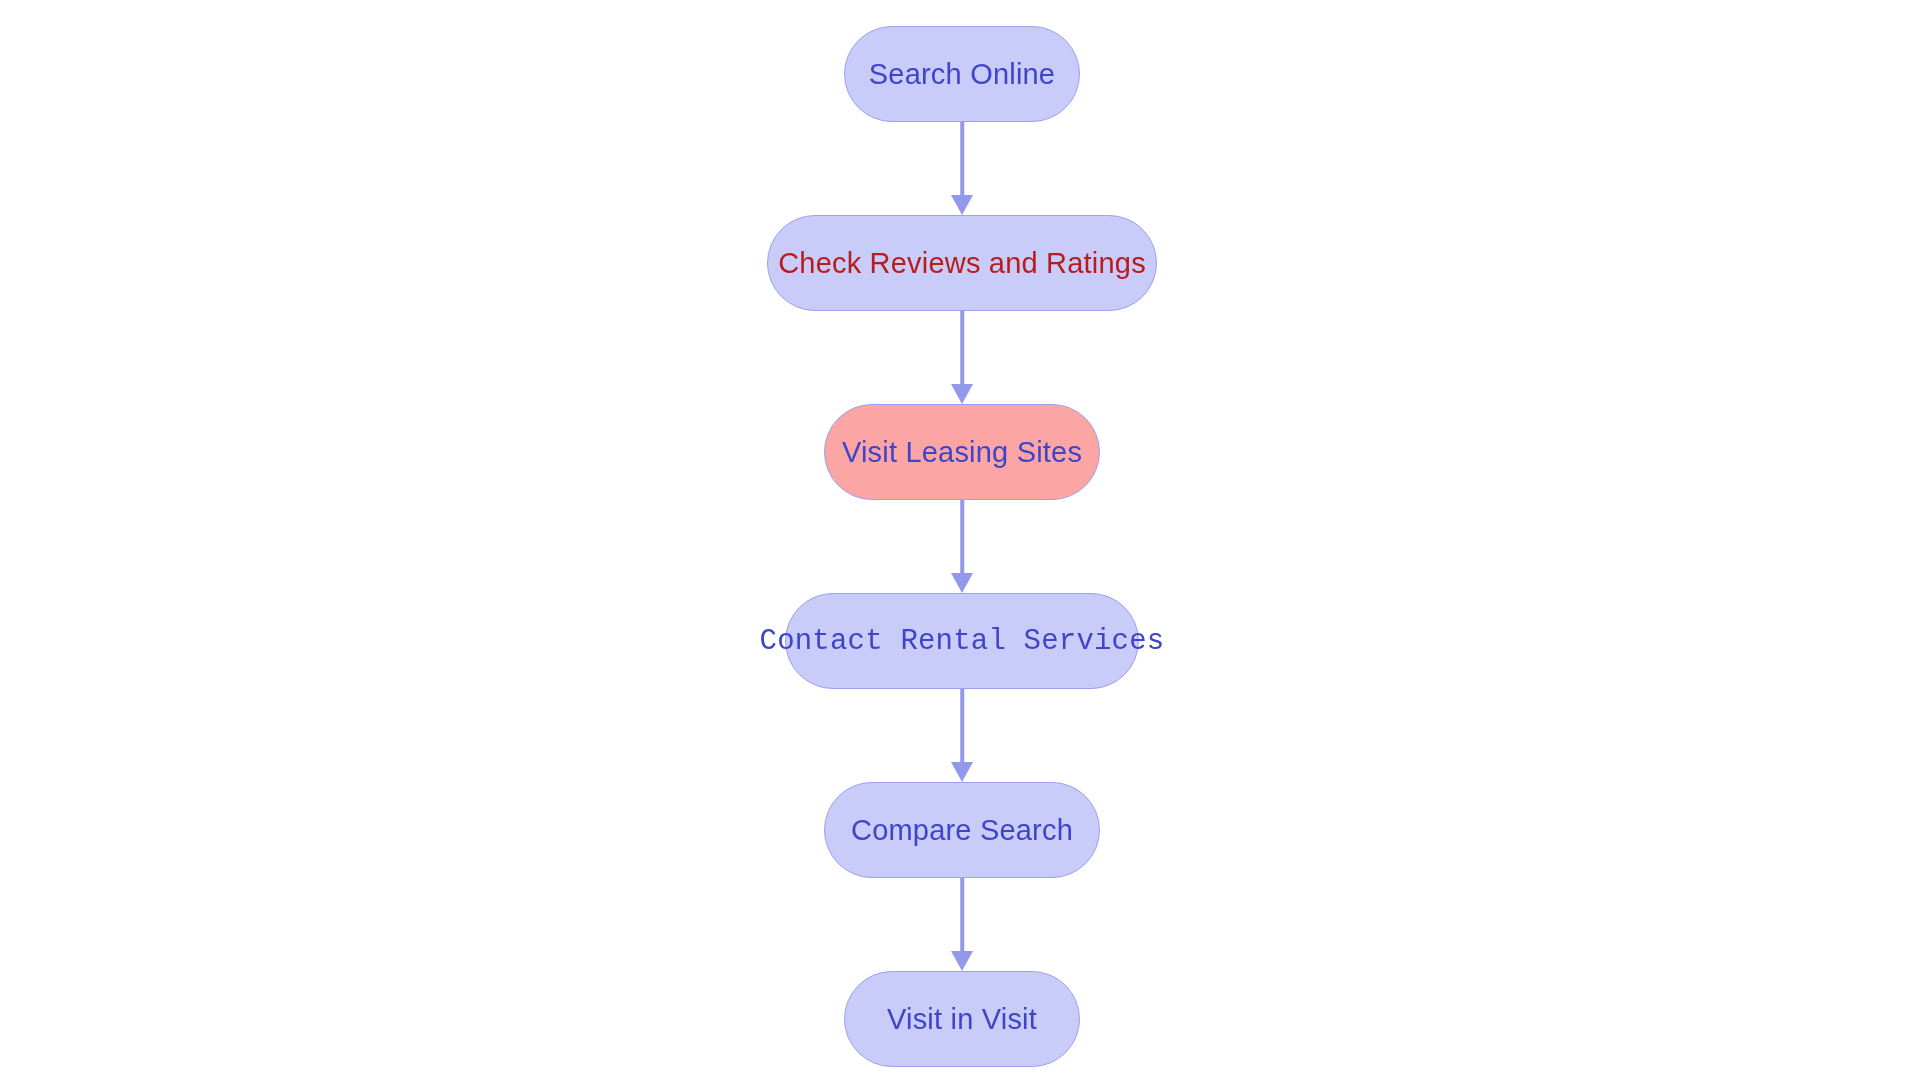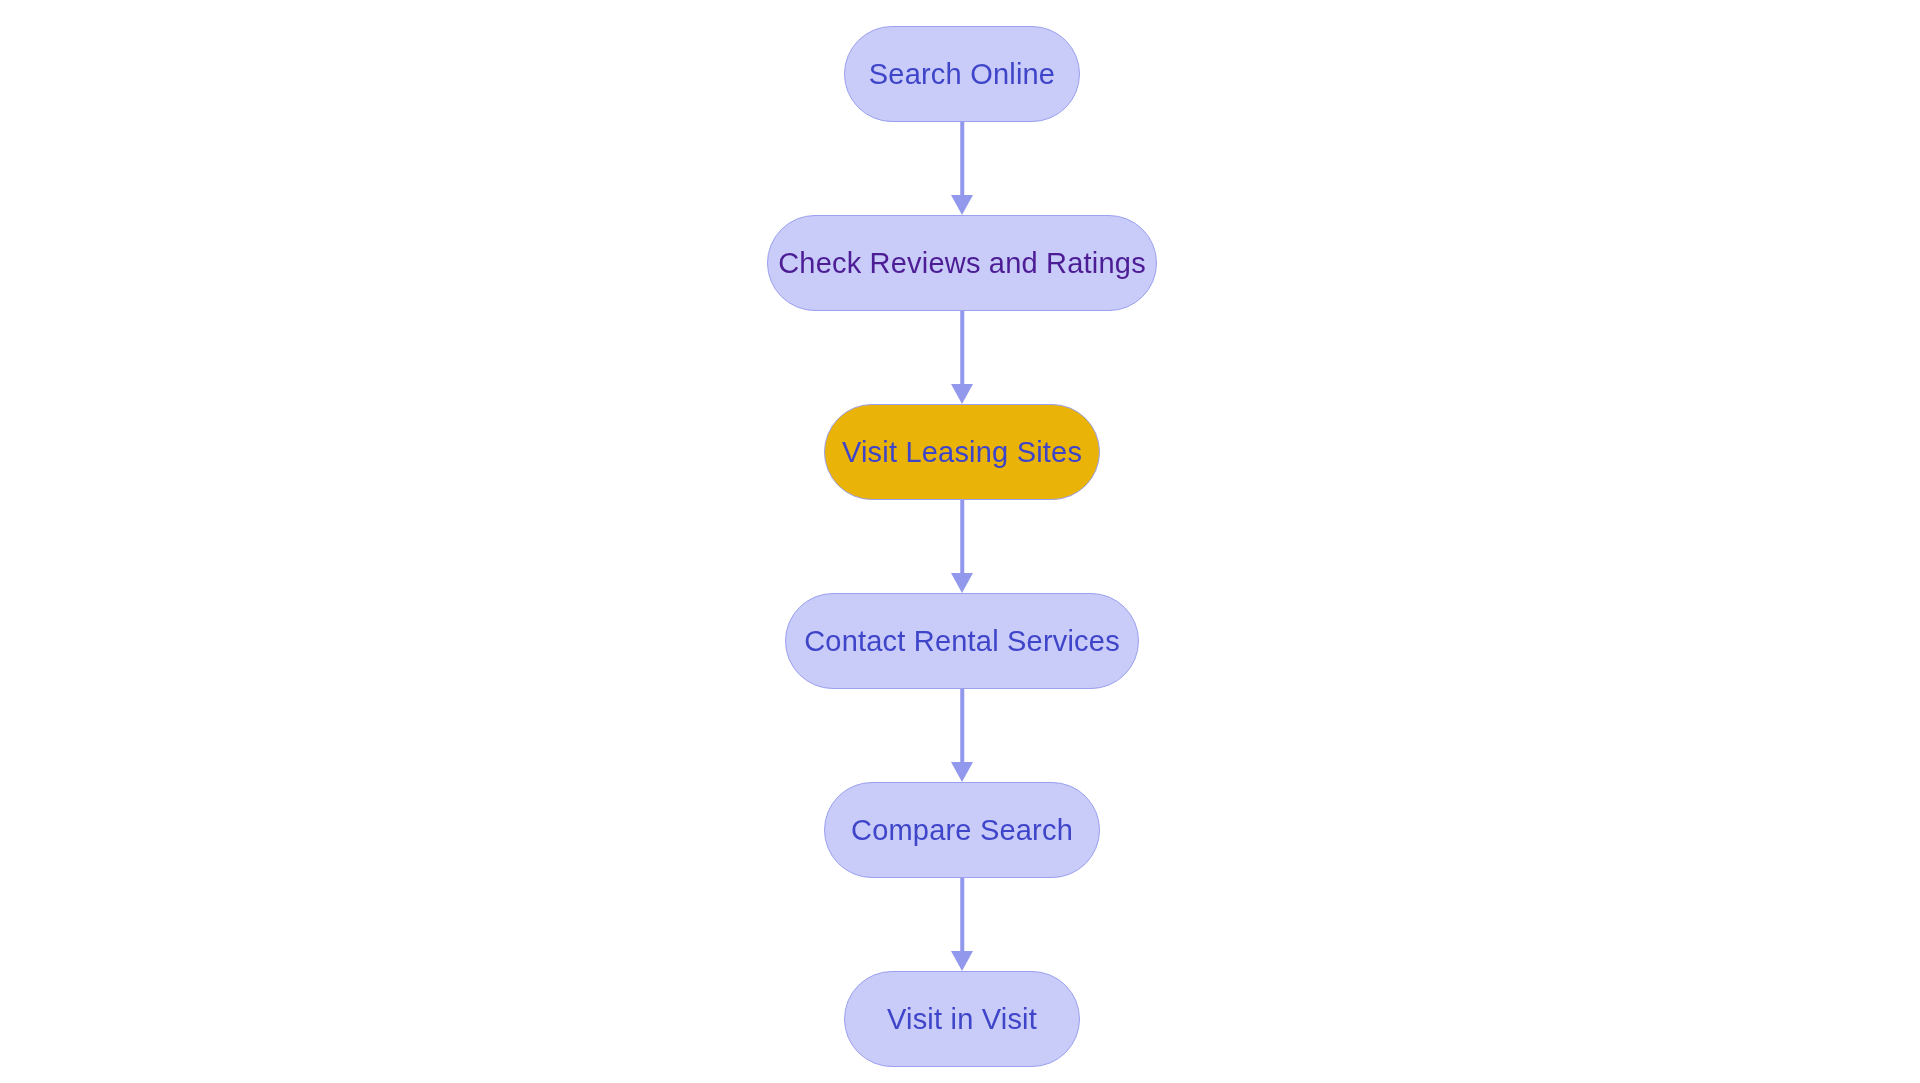--- a/index.html
+++ b/index.html
@@ -56,27 +56,27 @@
     border-top: 20px solid #9298ec;
   }
 </style>
 </head>
 <body>
 
 <div class="canvas" style="background: rgb(255, 255, 255);">
     <div class="flow-node" style="width: 236px; height: 96px; left: 844px; top: 18px; background: rgb(201, 203, 248); border-color: rgb(155, 161, 240); color: rgb(62, 69, 201);">
     <span>Search Online</span>
   </div>
-    <div class="flow-node" style="width: 390px; height: 96px; left: 767px; top: 207px; background: rgb(201, 203, 248); border-color: rgb(155, 161, 240); color: #4c1d95;">
+    <div class="flow-node" style="width: 390px; height: 96px; left: 767px; top: 207px; background: rgb(201, 203, 248); border-color: rgb(155, 161, 240); color: #b91c1c;">
     <span>Check Reviews and Ratings</span>
   </div>
-    <div class="flow-node" style="width: 276px; height: 96px; left: 824px; top: 396px; background: #eab308; border-color: rgb(155, 161, 240); color: rgb(62, 69, 201);">
+    <div class="flow-node" style="width: 276px; height: 96px; left: 824px; top: 396px; background: #fca5a5; border-color: rgb(155, 161, 240); color: rgb(62, 69, 201);">
     <span>Visit Leasing Sites</span>
   </div>
-    <div class="flow-node" style="width: 354px; height: 96px; left: 785px; top: 585px; background: rgb(201, 203, 248); border-color: rgb(155, 161, 240); color: rgb(62, 69, 201);">
+    <div class="flow-node" style="width: 354px; height: 96px; left: 785px; top: 585px; background: rgb(201, 203, 248); border-color: rgb(155, 161, 240); color: rgb(62, 69, 201); font-family: Liberation Mono, monospace;">
     <span>Contact Rental Services</span>
   </div>
     <div class="flow-node" style="width: 276px; height: 96px; left: 824px; top: 774px; background: rgb(201, 203, 248); border-color: rgb(155, 161, 240); color: rgb(62, 69, 201);">
     <span>Compare Search</span>
   </div>
     <div class="flow-node" style="width: 236px; height: 96px; left: 844px; top: 963px; background: rgb(201, 203, 248); border-color: rgb(155, 161, 240); color: rgb(62, 69, 201);">
     <span>Visit in Visit</span>
   </div>
     <div class="flow-arrow" style="left: 951px; top: 114px; height: 93px;">
     <div class="shaft" style="height: 75px; background: rgb(146, 152, 236);"></div>

